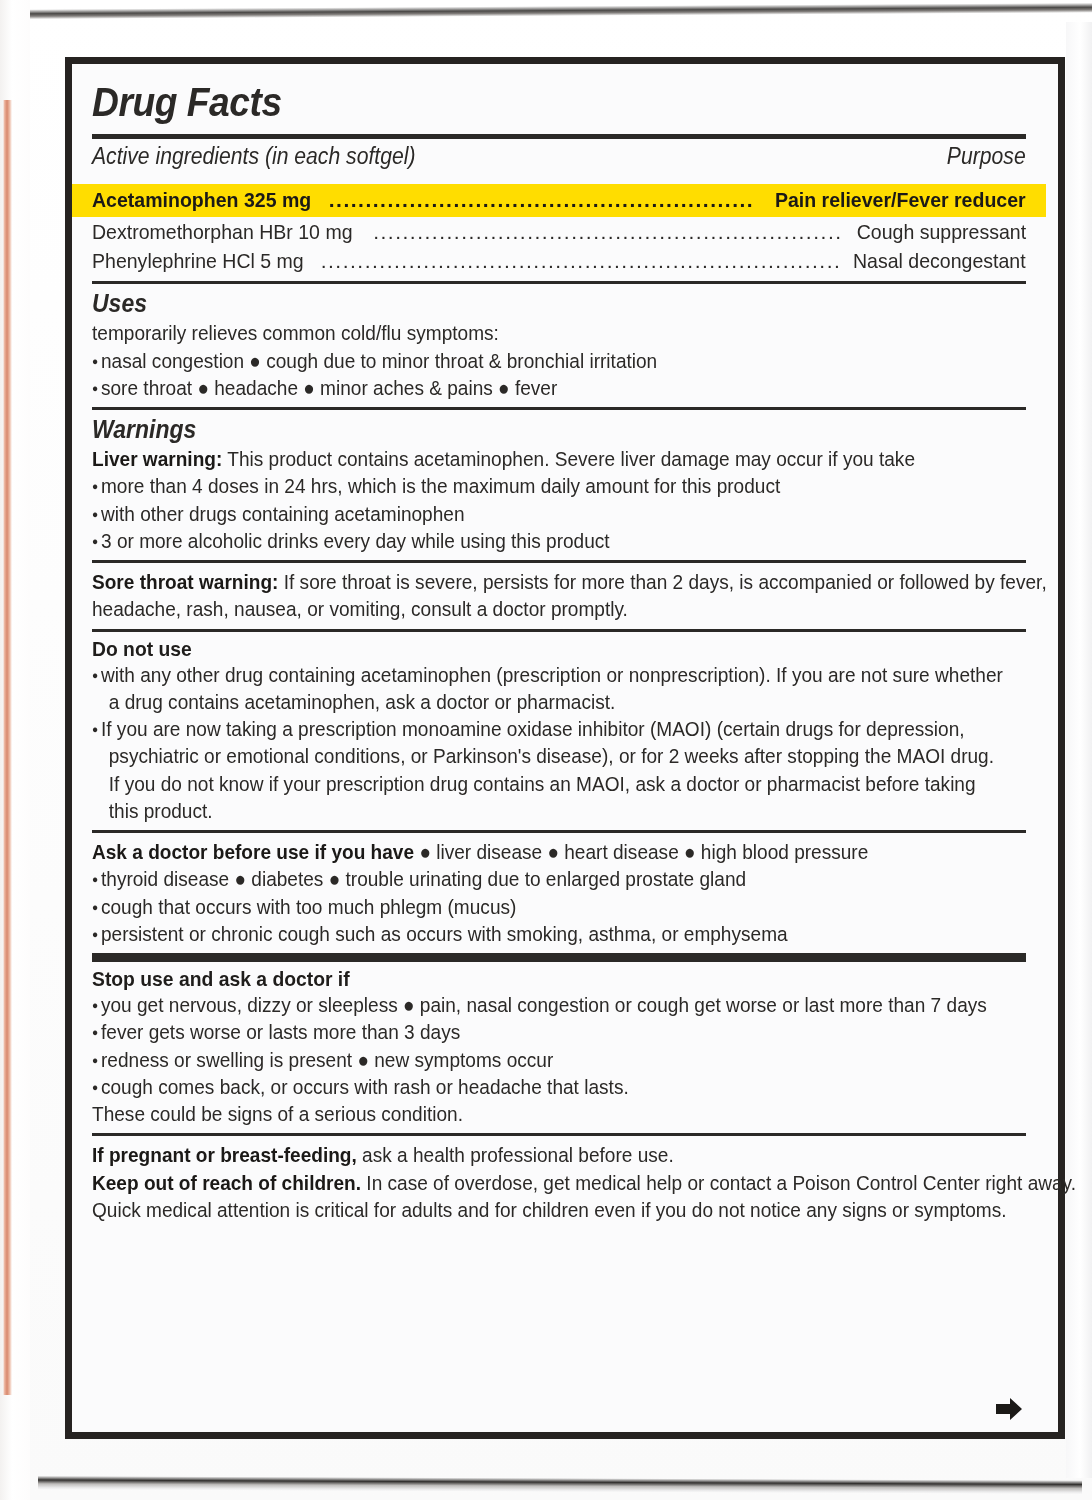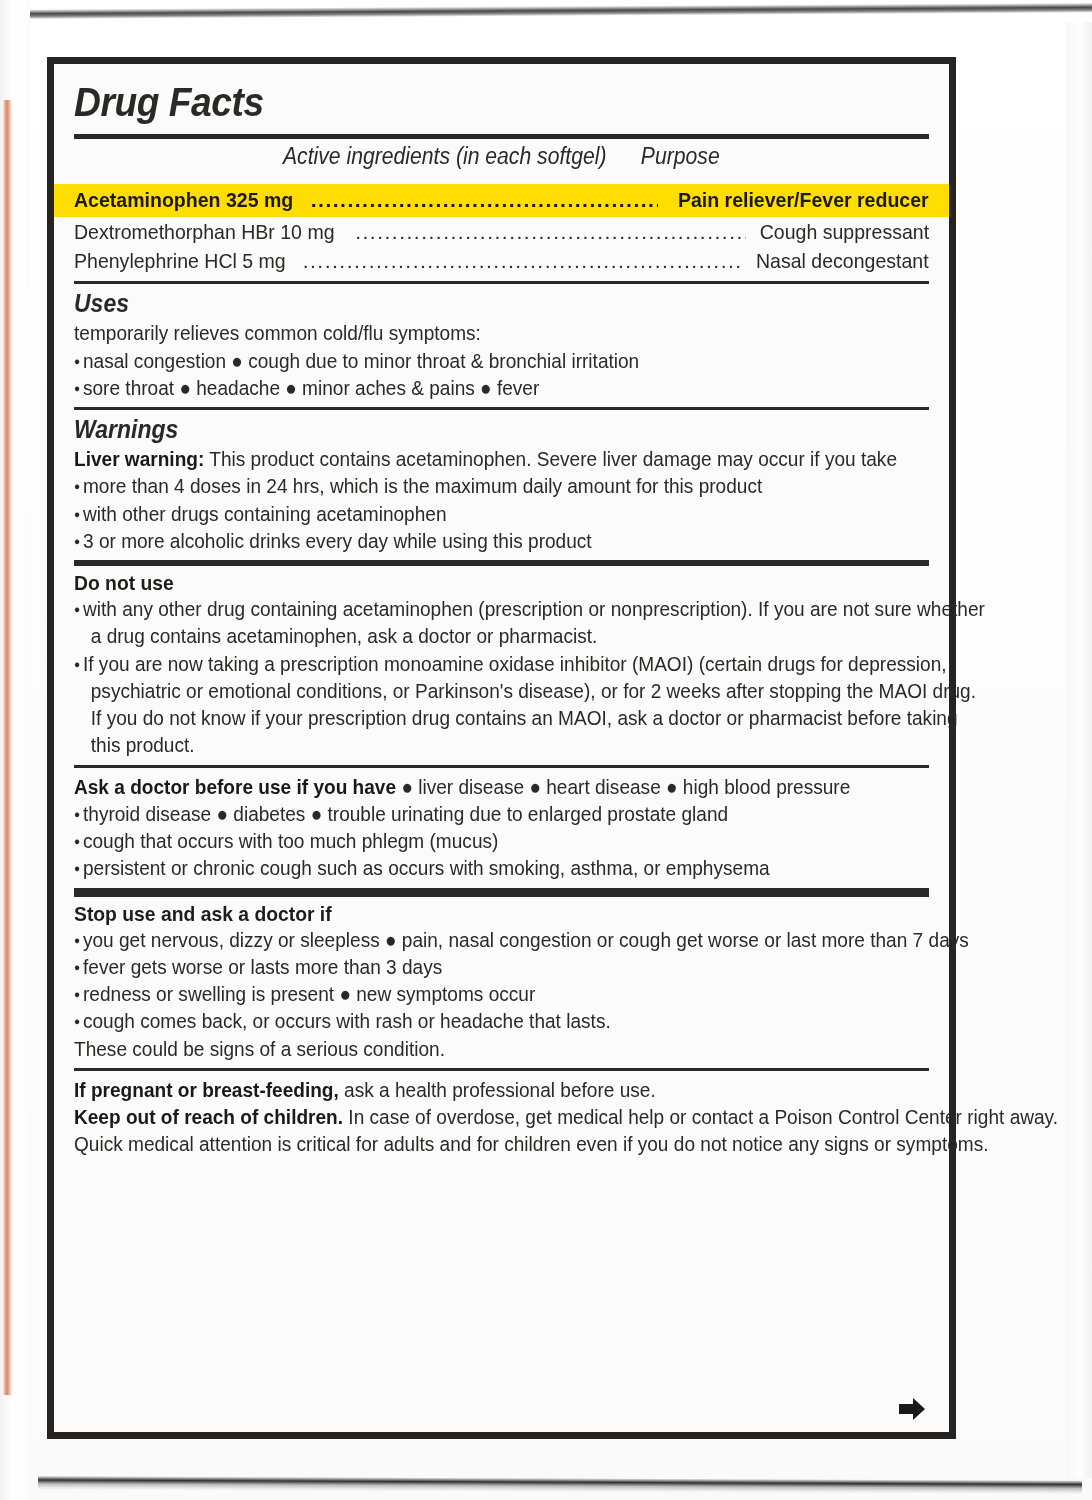--- a/index.html
+++ b/index.html
@@ -49,25 +49,25 @@
     filter: blur(0.4px);
   }
   .pkg-right-face {
     position: absolute; top: 22px; bottom: 22px; right: 0; width: 26px;
     background: linear-gradient(90deg,#f7f7f8 0%, #ffffff 55%, #f1f1f2 100%);
   }
 
   
   .df-frame {
     position: absolute;
-    left: 47px; top: 57px;
-    width: 909px; height: 1382px;
+    left: 65px; top: 57px;
+    width: 1000px; height: 1382px;
     border: 7px solid #262321;
     background: #fbfbfc;
-    padding: 16px 20px 10px 20px;
+    padding: 16px 32px 10px 20px;
   }
   .df-inner {
     position: relative;
     width: 100%; height: 100%;
   }
 
   
   .title {
     font-size: 40px;
     font-weight: bold;
@@ -133,21 +133,21 @@
   .bullet-line::before {
     content: "\25CF";
     font-size: 11px;
     vertical-align: 3px;
     margin-right: 3px;
   }
   .cont { padding-left: 18px; white-space: nowrap; }
 
   
   .ai-head {
-    display: flex; justify-content: center; align-items: baseline;
+    display: flex; justify-content: space-between; align-items: baseline;
     padding: 4px 0 1px 0;
   }
   .ai-row {
     display: flex; align-items: baseline;
     font-size: 21px;
     color: #2b2927;
     line-height: 1.26;
     padding: 1px 0;
   }
   .ai-row .nm, .ai-row .pp {
@@ -240,20 +240,24 @@
 
   <div class="sec">
     <div class="ital-head-bold">Warnings</div>
     <div class="txt"><b>Liver warning:</b><span> This product contains acetaminophen. Severe liver damage may occur if you take</span></div>
     <div class="bullet-line">more than 4 doses in 24 hrs, which is the maximum daily amount for this product</div>
     <div class="bullet-line">with other drugs containing acetaminophen</div>
     <div class="bullet-line">3 or more alcoholic drinks every day while using this product</div>
   </div>
   <div class="rule-med"></div>
 
+  <div class="sec">
+    <div class="txt"><b>Sore throat warning:</b><span> If sore throat is severe, persists for more than 2 days, is accompanied or followed by fever,</span></div>
+    <div class="txt">headache, rash, nausea, or vomiting, consult a doctor promptly.</div>
+  </div>
   <div class="rule-med"></div>
 
   <div class="sec">
     <div class="bold-head">Do not use</div>
     <div class="bullet-line">with any other drug containing acetaminophen (prescription or nonprescription). If you are not sure whether</div>
     <div class="txt cont">a drug contains acetaminophen, ask a doctor or pharmacist.</div>
     <div class="bullet-line">If you are now taking a prescription monoamine oxidase inhibitor (MAOI) (certain drugs for depression,</div>
     <div class="txt cont">psychiatric or emotional conditions, or Parkinson's disease), or for 2 weeks after stopping the MAOI drug.</div>
     <div class="txt cont">If you do not know if your prescription drug contains an MAOI, ask a doctor or pharmacist before taking</div>
     <div class="txt cont">this product.</div>

